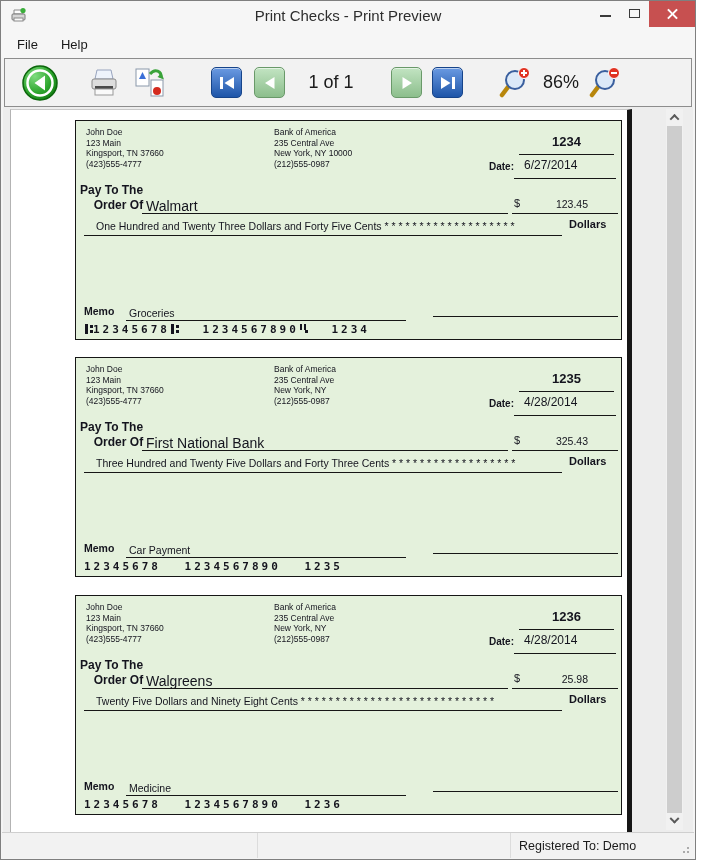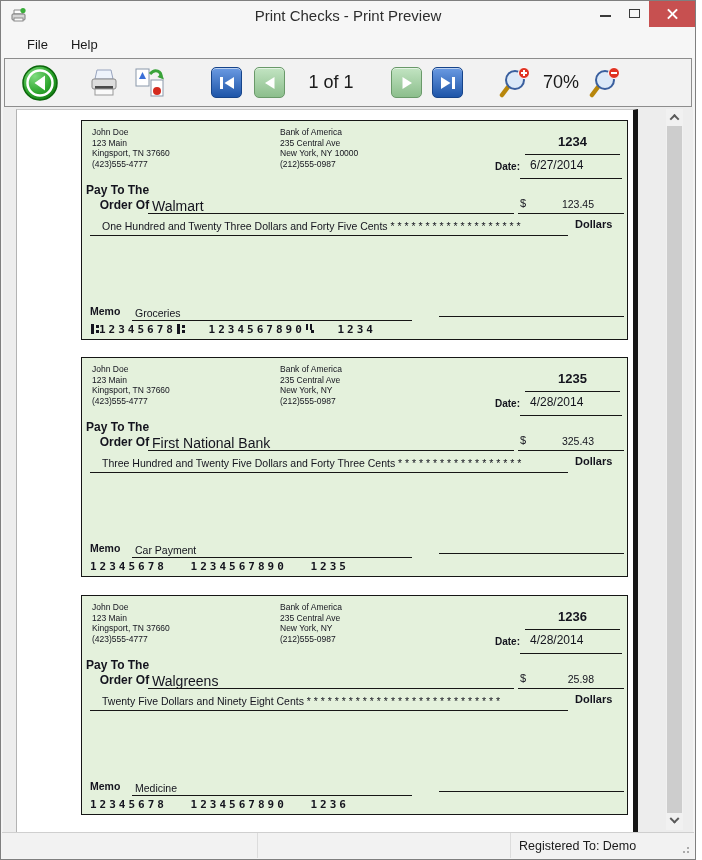--- a/index.html
+++ b/index.html
@@ -13,37 +13,37 @@
   .title-text{position:absolute;left:0;right:0;top:6px;text-align:center;font-size:15px;color:#2d2d2d;}
   .capbtns{position:absolute;right:0;top:0;display:flex;height:26px;}
   .capbtn{width:29px;height:26px;position:relative;cursor:default;}
   .capbtn .min-glyph{position:absolute;left:9px;top:14px;width:11px;height:2px;background:#3a3a3a;}
   .capbtn .max-glyph{position:absolute;left:9px;top:8px;width:11px;height:9px;border:1.5px solid #3a3a3a;}
   .capbtn.close{width:46px;background:#c75050;}
   .x-bar{position:absolute;left:17px;top:12px;width:13px;height:2px;background:#fff;}
   .x-bar.a{transform:rotate(45deg);} .x-bar.b{transform:rotate(-45deg);}
 
   
-  .menubar{height:27px;background:#f6f6f6;display:flex;align-items:center;padding-left:26px;gap:23px;font-size:13px;color:#1a1a1a;}
+  .menubar{height:27px;background:#f6f6f6;display:flex;align-items:center;padding-left:16px;gap:23px;font-size:13px;color:#1a1a1a;}
 
   
   .toolbar{position:absolute;left:3px;right:3px;top:57px;height:49px;border:1px solid #8d8d8d;
     background:#f2f2f2;display:flex;align-items:center;}
   .tbtn{display:flex;align-items:center;justify-content:center;cursor:default;}
   .navbtn{width:31px;height:31px;border-radius:5px;display:flex;align-items:center;justify-content:center;
     box-shadow:inset 0 1px 0 rgba(255,255,255,.55);}
   .navbtn.blue{background:linear-gradient(#6a9ae2,#1e55a8);border:1px solid #16448a;}
   .navbtn.green{background:linear-gradient(#c2e4c2,#8cbe8c);border:1px solid #699969;}
   .tb-text{font-size:18px;color:#1a1a1a;text-align:center;}
   .pgind{width:80px;margin-left:6px;}
   .zoomtxt{width:44px;margin-left:8px;}
 
   
   .preview{position:absolute;left:2px;right:2px;top:106px;bottom:27px;background:#ededed;overflow:hidden;}
-  .page{position:absolute;left:13px;top:2px;bottom:0;width:622px;background:#fff;
+  .page{position:absolute;left:7px;top:2px;bottom:0;width:622px;background:#fff;
     border-left:1px solid #b3b3b3;border-top:1px solid #c9c9c9;border-right:5px solid #161616;}
 
   
   .vscroll{position:absolute;right:10px;top:2px;bottom:2px;width:17px;background:#f1f1f1;}
   .sbtn{position:absolute;left:0;width:17px;height:17px;display:flex;align-items:center;justify-content:center;}
   .sbtn.up{top:0;} .sbtn.down{bottom:0;}
   .chev{width:7px;height:7px;border-left:2px solid #5a5a5a;border-top:2px solid #5a5a5a;}
   .chev.up{transform:rotate(45deg) translate(1px,1px);}
   .chev.down{transform:rotate(225deg) translate(2px,2px);}
   .sthumb{position:absolute;left:1px;right:1px;top:17px;bottom:17px;background:#cdcdcd;}
@@ -183,21 +183,21 @@
     </div>
     <div class="tbtn" style="margin-left:36px">
       <svg width="32" height="32" viewBox="0 0 32 32">
         <line x1="9" y1="20" x2="3" y2="28" stroke="#b8860b" stroke-width="4.5" stroke-linecap="round"></line>
         <circle cx="16" cy="13" r="9" fill="#dce9f8" stroke="#3a5f9e" stroke-width="2"></circle>
         <circle cx="25" cy="6" r="5.5" fill="#e03222" stroke="#ffffff" stroke-width="1"></circle>
         <rect x="22" y="5" width="6" height="2" fill="#fff"></rect>
           <rect x="24" y="3" width="2" height="6" fill="#fff"></rect>
       </svg>
     </div>
-    <div class="tb-text zoomtxt">70%</div>
+    <div class="tb-text zoomtxt">86%</div>
     <div class="tbtn" style="margin-left:6px">
       <svg width="32" height="32" viewBox="0 0 32 32">
         <line x1="9" y1="20" x2="3" y2="28" stroke="#b8860b" stroke-width="4.5" stroke-linecap="round"></line>
         <circle cx="16" cy="13" r="9" fill="#dce9f8" stroke="#3a5f9e" stroke-width="2"></circle>
         <circle cx="25" cy="6" r="5.5" fill="#e03222" stroke="#ffffff" stroke-width="1"></circle>
         <rect x="22" y="5" width="6" height="2" fill="#fff"></rect>
       </svg>
     </div>
   </div>
 

